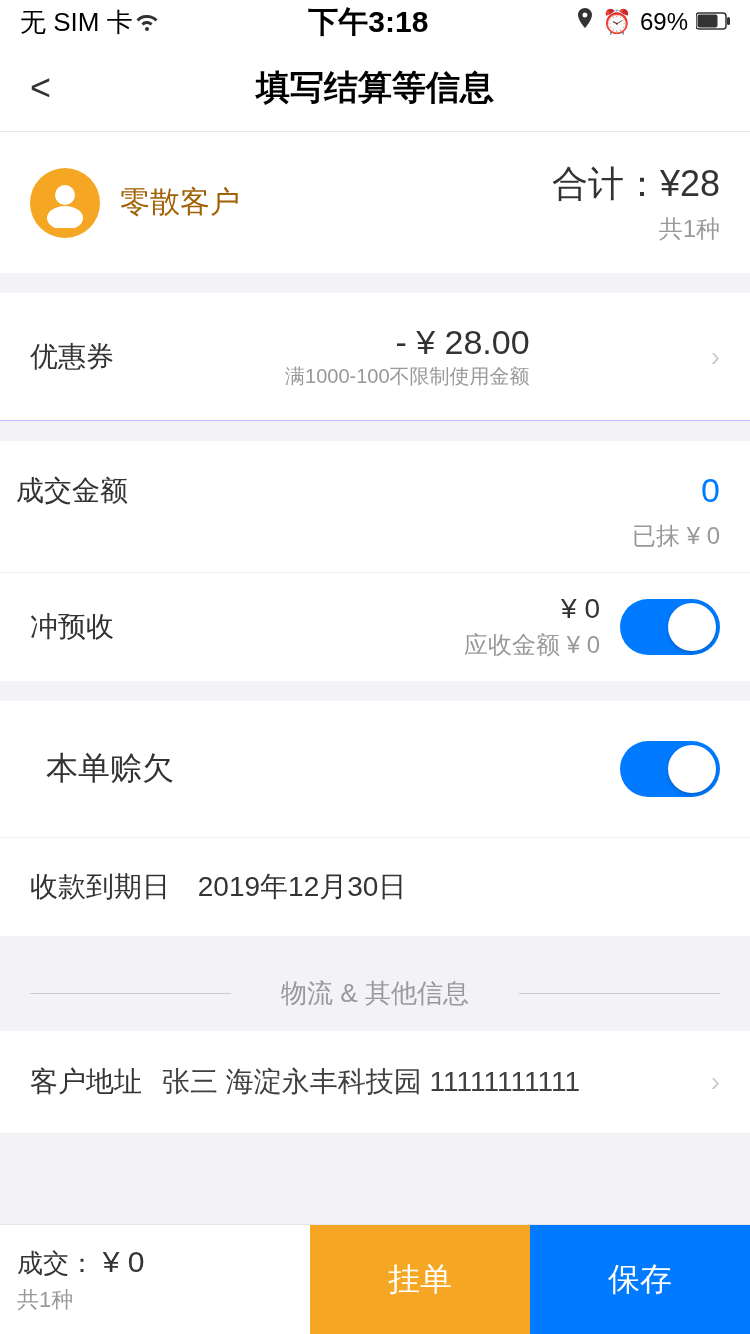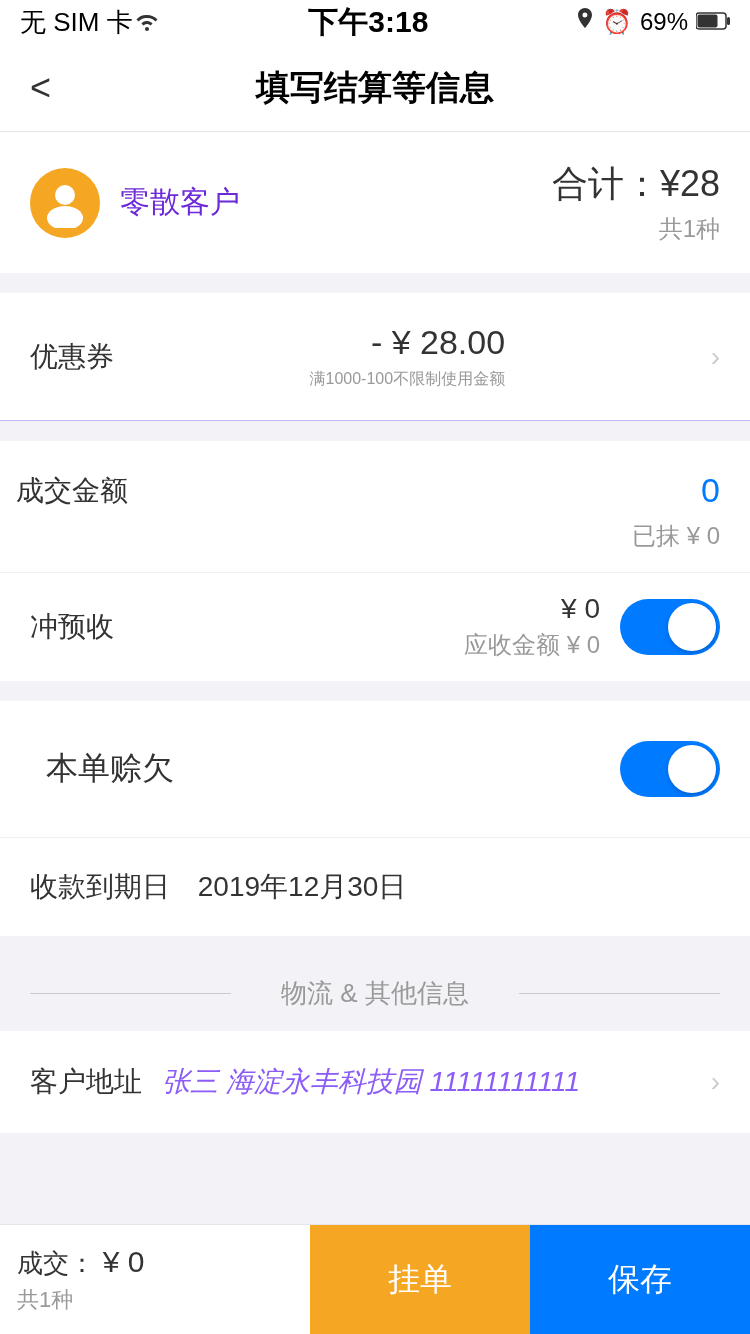--- a/index.html
+++ b/index.html
@@ -76,39 +76,39 @@
     .customer-left { display: flex; align-items: center; gap: 20px; }
     .customer-avatar {
       width: 70px;
       height: 70px;
       border-radius: 50%;
       background: #f5a623;
       display: flex;
       align-items: center;
       justify-content: center;
     }
-    .customer-name { font-size: 30px; color: #6d28d9; }
+    .customer-name { font-size: 30px; color: #a16207; }
     .customer-right { text-align: right; }
     .total-amount { font-size: 36px; color: #333; }
     .total-count { font-size: 24px; color: #999; margin-top: 4px; }
 
     
     .row {
       display: flex;
       align-items: center;
       justify-content: space-between;
       padding: 30px 30px;
       background: #fff;
       border-bottom: 1px solid #c4b5fd;
     }
     .row-label { font-size: 28px; color: #333; }
     .row-right { text-align: right; }
     .row-value { font-size: 28px; color: #333; }
     .row-value.discount { font-size: 34px; color: #333; font-weight: 500; }
-    .row-sub { font-size: 16px; color: #999; margin-top: 7px; }
+    .row-sub { font-size: 20px; color: #999; margin-top: 1px; }
     .row-chevron { color: #ccc; font-size: 28px; margin-left: 10px; }
 
     
     .transaction-row {
       display: flex;
       align-items: center;
       justify-content: space-between;
       padding: 30px 30px 10px 16px;
       background: #fff;
     }
@@ -221,21 +221,21 @@
 
     
     .address-row {
       display: flex;
       align-items: center;
       justify-content: space-between;
       padding: 32px 30px;
       background: #fff;
     }
     .address-label { font-size: 28px; color: #333; flex-shrink: 0; margin-right: 20px; }
-    .address-value { font-size: 28px; color: #8b5cf6; flex: 1; font-style: italic; }
+    .address-value { font-size: 28px; color: #404040; flex: 1; }
 
     
     .bottom-bar {
       position: fixed;
       bottom: 0;
       width: 750px;
       height: 110px;
       display: flex;
       align-items: center;
       background: #fff;

